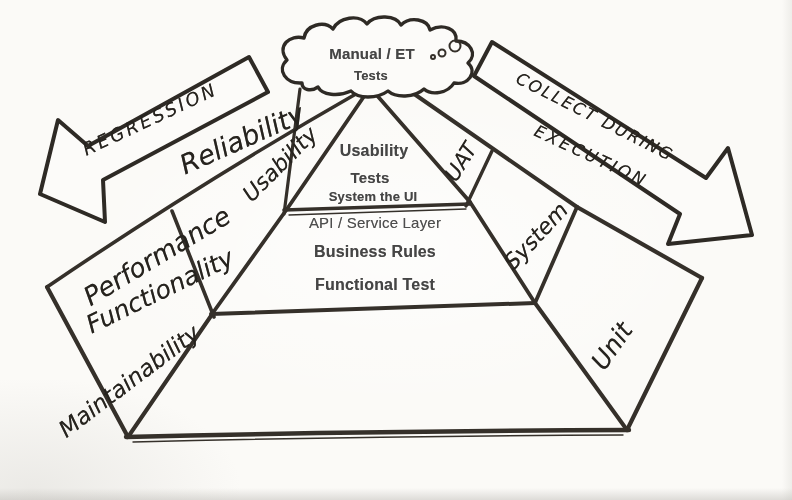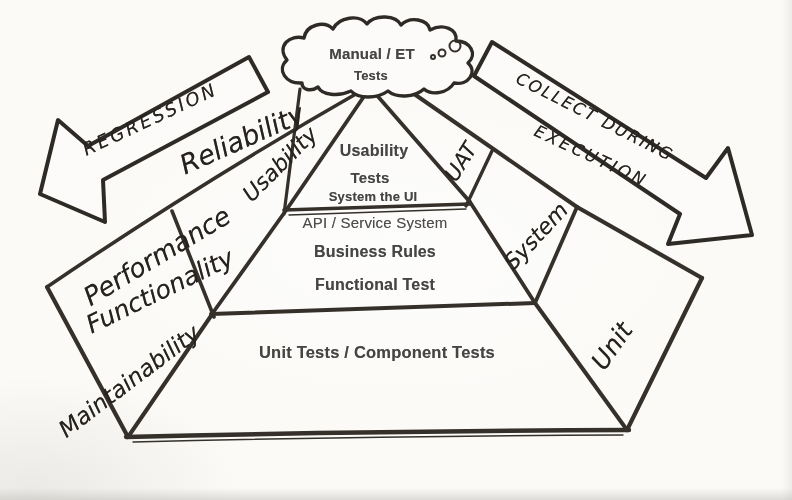--- a/index.html
+++ b/index.html
@@ -76,25 +76,24 @@
   <div class="lbl print bold" style="left:371px;top:75px;font-size:13px;">Tests</div>
 
   <div class="lbl hand caps" style="left:150px;top:119px;font-size:18px;transform:translate(-50%,-50%) rotate(-25deg);">REGRESSION</div>
   <div class="lbl hand caps" style="left:595px;top:117px;font-size:16.5px;letter-spacing:2px;transform:translate(-50%,-50%) rotate(27deg);">COLLECT DURING</div>
   <div class="lbl hand caps" style="left:591px;top:156px;font-size:16.5px;transform:translate(-50%,-50%) rotate(25deg);">EXECUTION</div>
 
   <div class="lbl print bold" style="left:374px;top:151px;font-size:16px;">Usability</div>
   <div class="lbl print bold" style="left:370px;top:177px;font-size:15px;">Tests</div>
   <div class="lbl print" style="left:373px;top:196px;font-size:13px;font-weight:600;">System the UI</div>
 
-  <div class="lbl print" style="left:375px;top:222px;font-size:15px;color:#4e4e4e;">API / Service System</div>
+  <div class="lbl print" style="left:375px;top:222px;font-size:15px;color:#4e4e4e;">API / Service Layer</div>
   <div class="lbl print bold" style="left:375px;top:252px;font-size:16px;">Business Rules</div>
   <div class="lbl print bold" style="left:375px;top:285px;font-size:16px;">Functional Test</div>
 
-  <div class="lbl print bold" style="left:377px;top:352px;font-size:16.5px;">Unit Tests / Component Tests</div>
 
   <div class="lbl hand" style="left:242px;top:139px;font-size:27px;transform:translate(-50%,-50%) rotate(-24deg);">Reliability</div>
   <div class="lbl hand" style="left:280px;top:164px;font-size:22px;transform:translate(-50%,-50%) rotate(-45deg);">Usability</div>
   <div class="lbl hand" style="left:157px;top:256px;font-size:26px;transform:translate(-50%,-50%) rotate(-31deg);">Performance</div>
   <div class="lbl hand" style="left:160px;top:291px;font-size:25px;transform:translate(-50%,-50%) rotate(-26deg);">Functionality</div>
   <div class="lbl hand" style="left:129px;top:381px;font-size:23px;transform:translate(-50%,-50%) rotate(-37deg);">Maintainability</div>
 
   <div class="lbl hand" style="left:461px;top:162px;font-size:21px;transform:translate(-50%,-50%) rotate(-58deg);">UAT</div>
   <div class="lbl hand" style="left:536px;top:236px;font-size:22px;transform:translate(-50%,-50%) rotate(-47deg);">System</div>
   <div class="lbl hand" style="left:612px;top:346px;font-size:25px;transform:translate(-50%,-50%) rotate(-55deg);">Unit</div>

